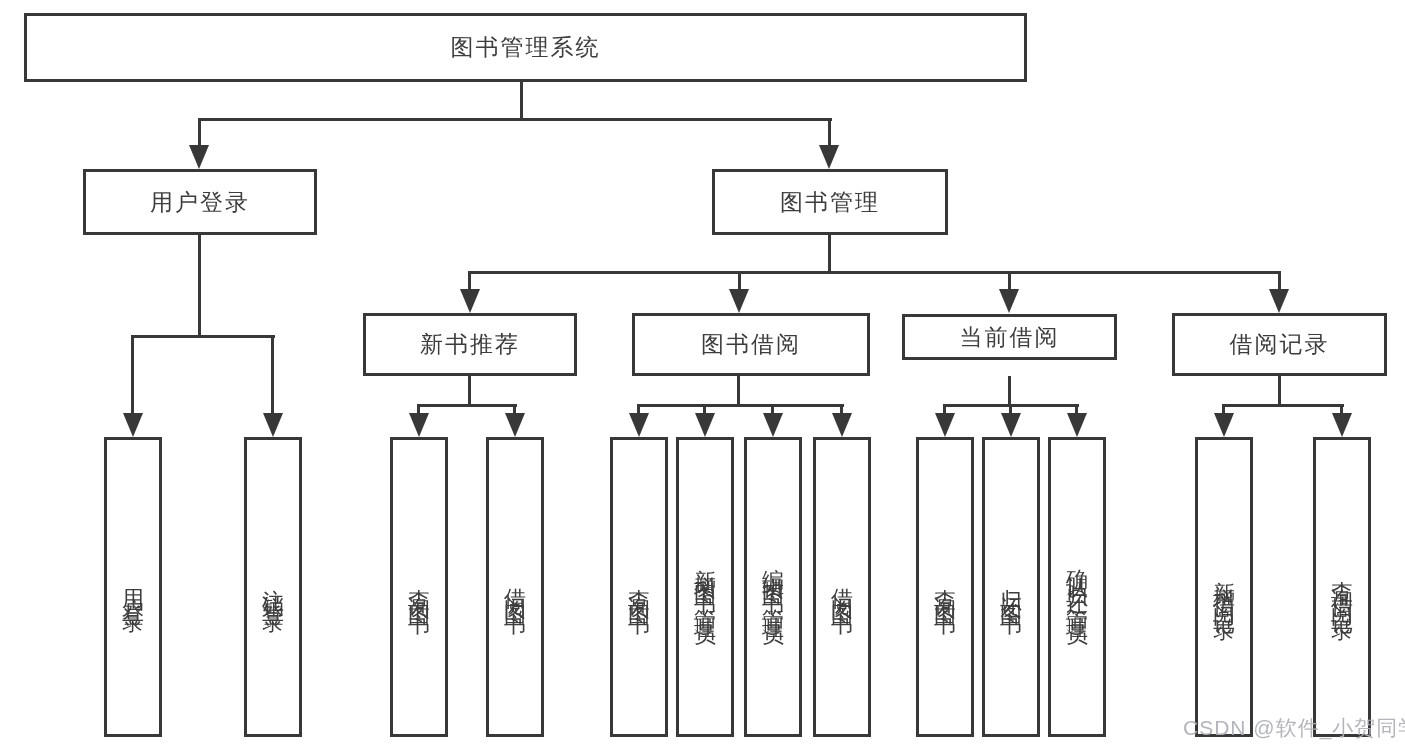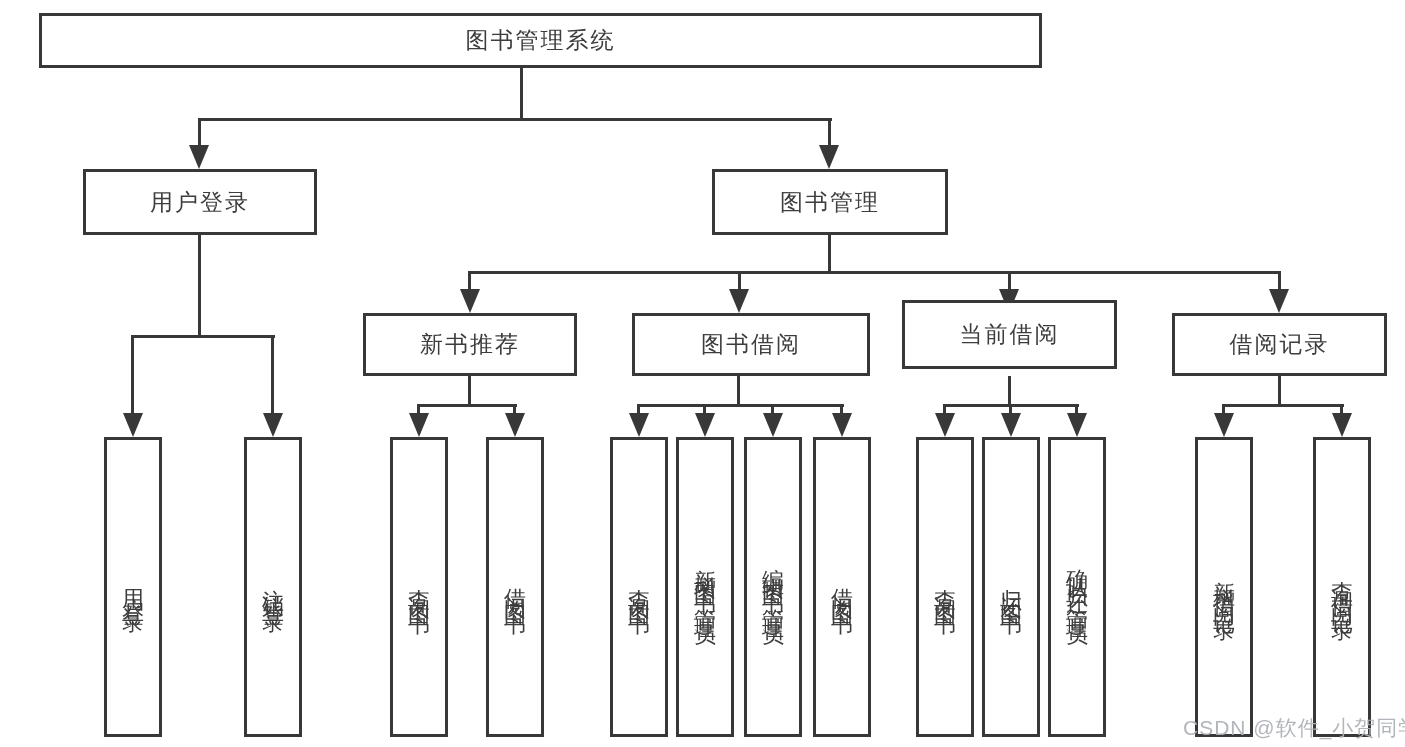--- a/index.html
+++ b/index.html
@@ -88,41 +88,41 @@
   <div class="shaft" style="left:1075px;top:405px;height:10px"></div>
   <div class="ahead" style="left:1067px;top:413px"></div>
 
   <div class="vline" style="left:1278px;top:376px;height:31px"></div>
   <div class="hline" style="left:1222px;top:404px;width:122px"></div>
   <div class="shaft" style="left:1222px;top:405px;height:10px"></div>
   <div class="ahead" style="left:1214px;top:413px"></div>
   <div class="shaft" style="left:1340px;top:405px;height:10px"></div>
   <div class="ahead" style="left:1332px;top:413px"></div>
 
-  <div class="node" style="left:39px;top:13px;width:1003px;height:55px">
+  <div class="node" style="left:24px;top:13px;width:1003px;height:69px">
     <span>图书管理系统</span>
   </div>
 
   <div class="node" style="left:83px;top:169px;width:234px;height:66px">
     <span>用户登录</span>
   </div>
 
   <div class="node" style="left:363px;top:313px;width:214px;height:63px">
     <span>新书推荐</span>
   </div>
 
   <div class="node" style="left:712px;top:169px;width:236px;height:66px">
     <span>图书管理</span>
   </div>
 
   <div class="node" style="left:632px;top:313px;width:238px;height:63px">
     <span>图书借阅</span>
   </div>
 
-  <div class="node" style="left:902px;top:300px;width:215px;height:69px">
+  <div class="node" style="left:902px;top:314px;width:215px;height:46px">
     <span>当前借阅</span>
   </div>
 
   <div class="node" style="left:1172px;top:313px;width:215px;height:63px">
     <span>借阅记录</span>
   </div>
 
   <div class="node leaf" style="left:104px;top:437px;width:58px;height:300px">
     <span class="vtext">用户登录</span>
   </div>

